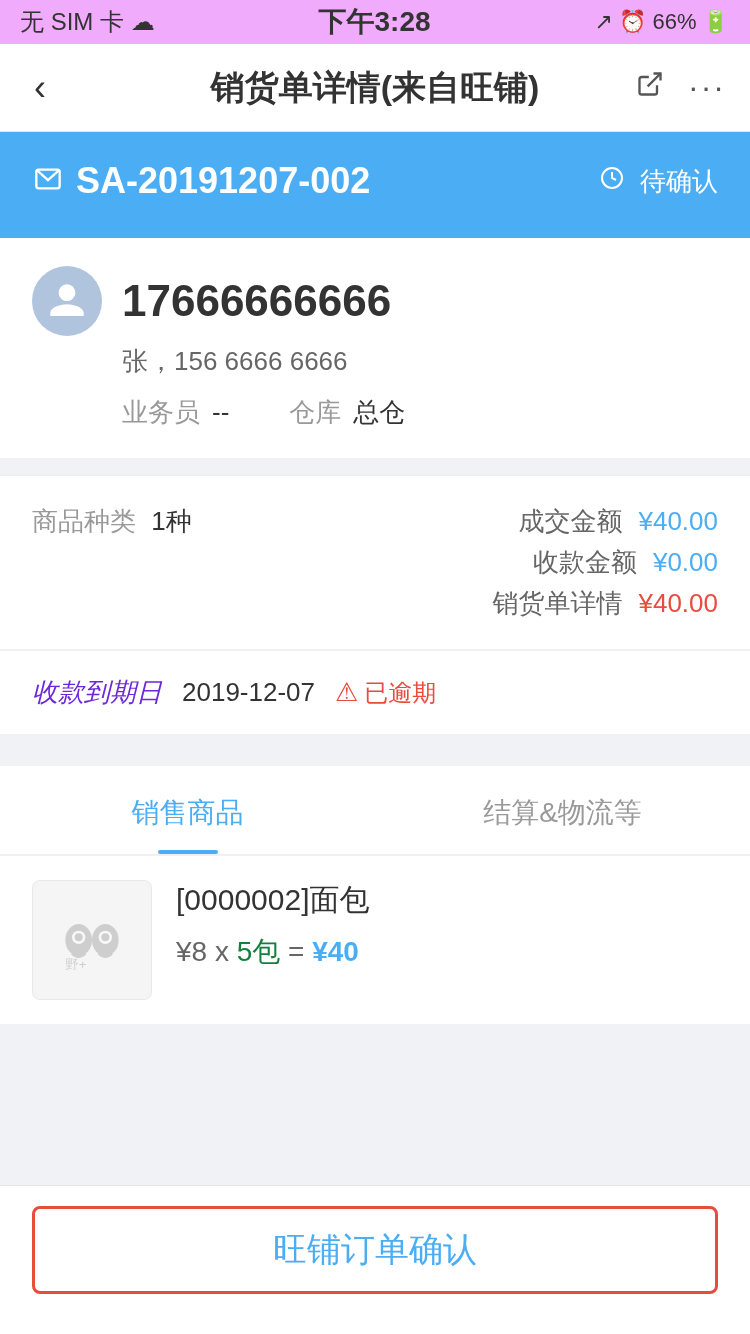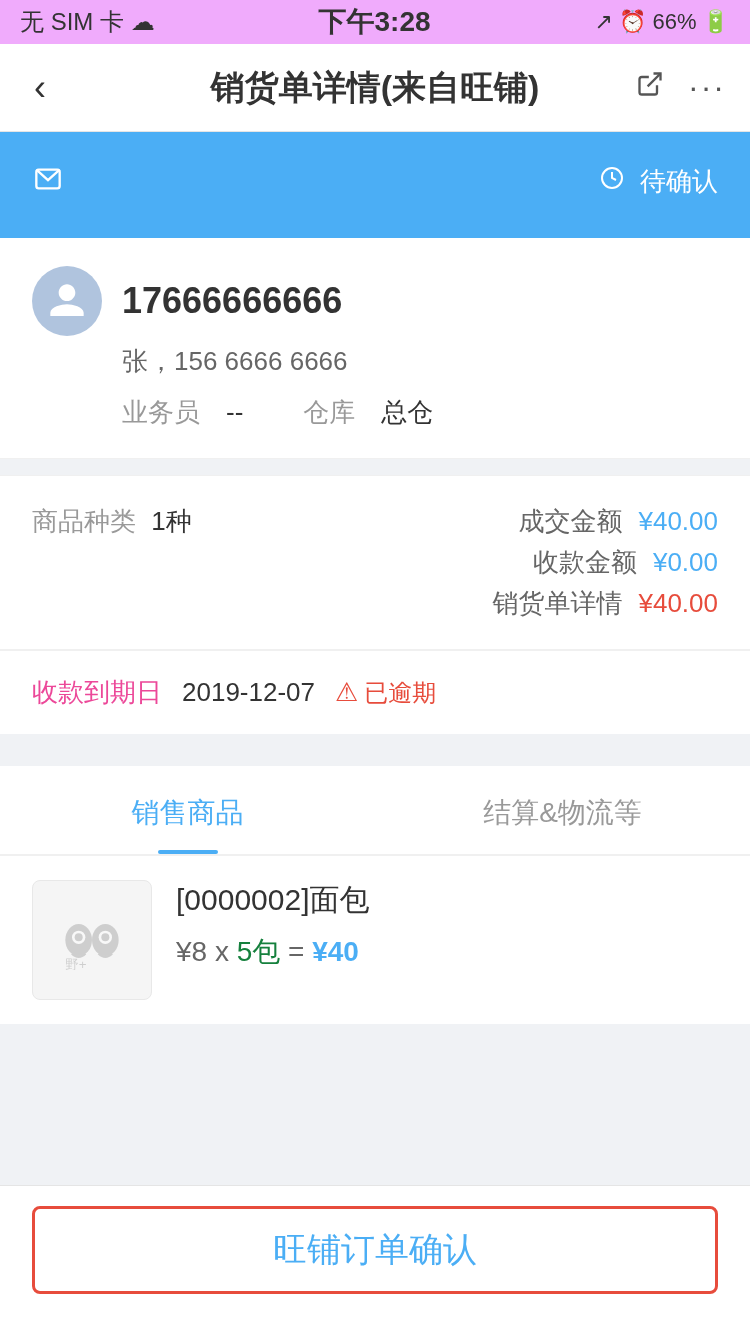--- a/index.html
+++ b/index.html
@@ -117,40 +117,40 @@
       border-radius: 50%;
       background: #b0c4de;
       display: flex;
       align-items: center;
       justify-content: center;
       font-size: 36px;
       color: #fff;
       flex-shrink: 0;
     }
     .customer-phone {
-      font-size: 36px;
+      font-size: 44px;
       font-weight: 600;
       color: #333;
     }
     .customer-name {
       color: #666;
       font-size: 26px;
       margin-left: 90px;
       margin-bottom: 16px;
     }
     .customer-fields {
       display: flex;
       align-items: center;
       margin-left: 90px;
       gap: 60px;
     }
     .field-group {
       display: flex;
       align-items: center;
-      gap: 26px;
+      gap: 12px;
       font-size: 26px;
       color: #666;
     }
     .field-label { color: #999; }
     .field-value { color: #333; }
 
     
     .stats-section {
       background: #fff;
       padding: 28px 32px;
@@ -190,21 +190,21 @@
       background: #fff;
       padding: 24px 32px;
       margin-top: 0;
       border-top: 1px solid #f0f0f0;
       display: flex;
       align-items: center;
       gap: 12px;
       font-size: 26px;
       color: #666;
     }
-    .due-label { color: #ec4899; }
+    .due-label { color: #6d28d9; font-style: italic; }
     .due-date { color: #333; margin: 0 8px; }
     .overdue-badge {
       display: flex;
       align-items: center;
       gap: 6px;
       color: #e74c3c;
       font-size: 24px;
     }
 
     
@@ -346,20 +346,21 @@
 
 <div class="order-header">
   <div class="order-header-top">
     <div class="order-id">
       <span>
         <svg width="32" height="28" viewBox="0 0 24 24" fill="none" stroke="white" stroke-width="2">
           <rect x="2" y="4" width="20" height="16" rx="2"></rect>
           <polyline points="2,4 12,13 22,4"></polyline>
         </svg>
       </span>
+      <span>SA-20191207-002</span>
     </div>
     <div class="order-status">
       <span>
         <svg width="24" height="24" viewBox="0 0 24 24" fill="none" stroke="white" stroke-width="2">
           <circle cx="12" cy="12" r="10"></circle>
           <polyline points="12,6 12,12 16,14"></polyline>
         </svg>
       </span>
       <span>待确认</span>
     </div>

